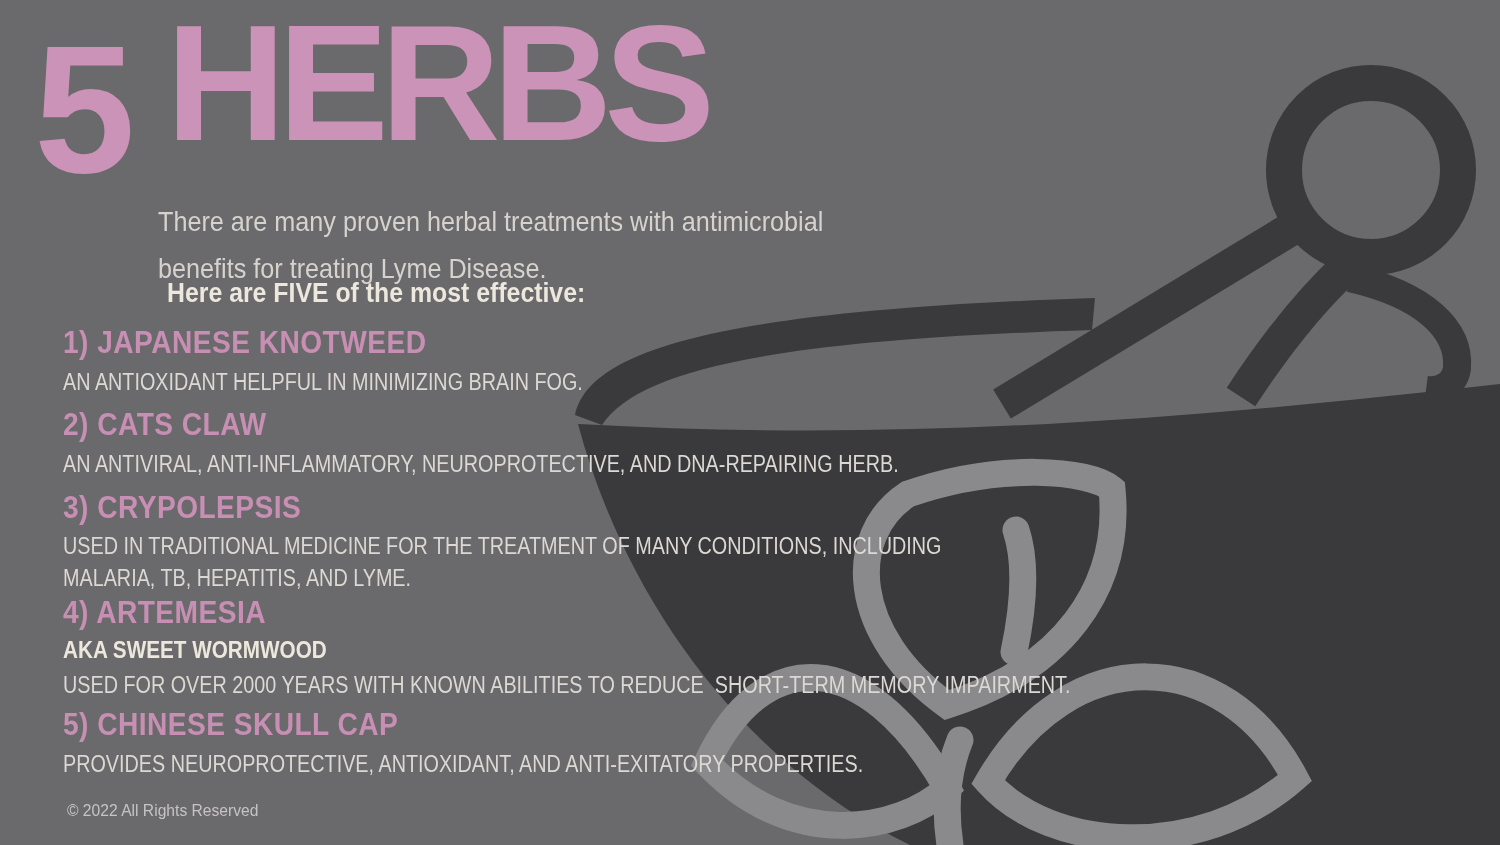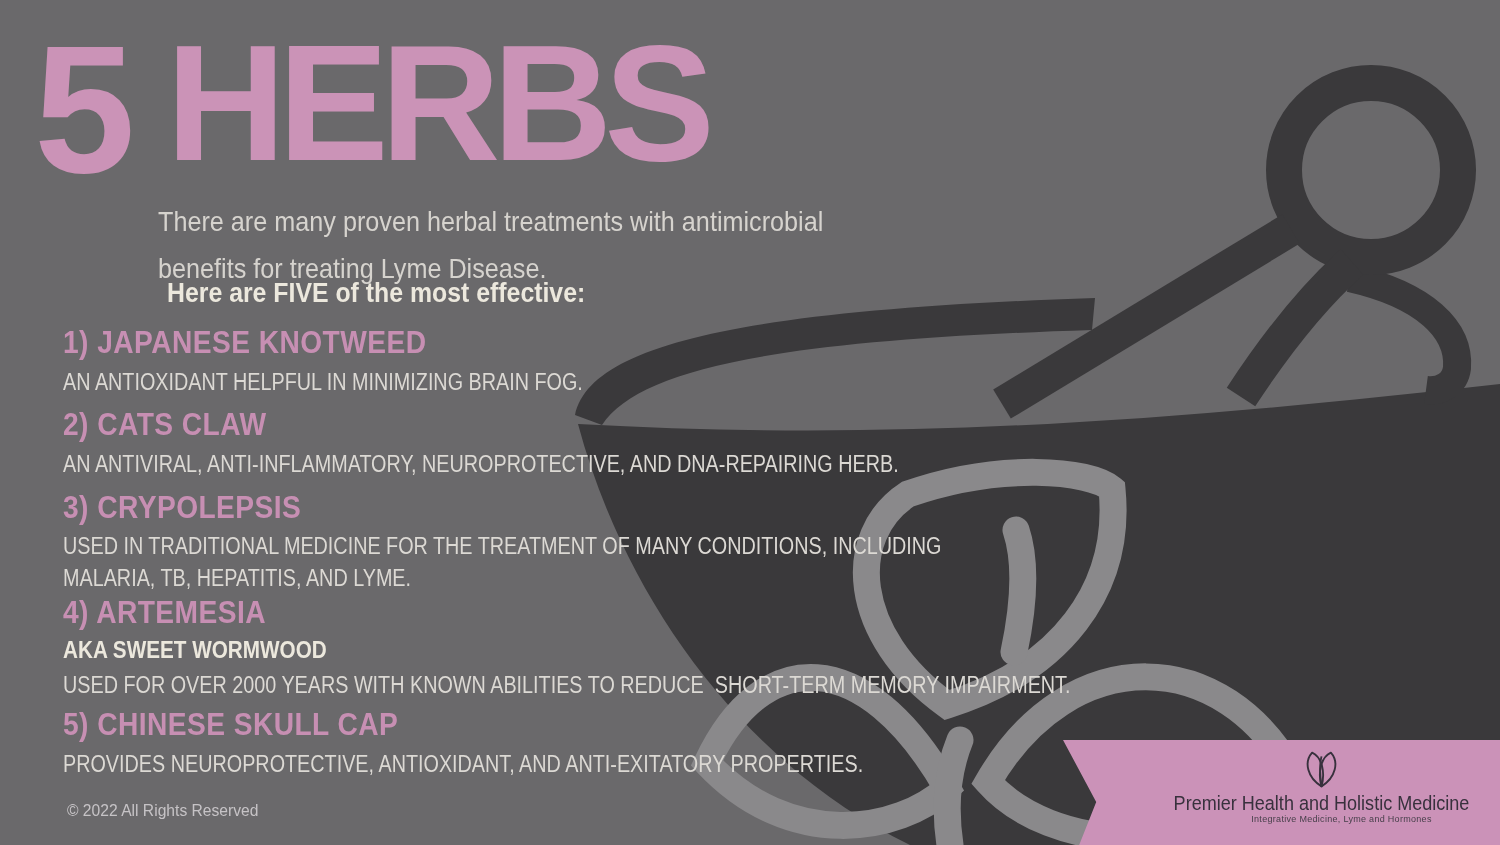--- a/index.html
+++ b/index.html
@@ -9,21 +9,21 @@
     margin:0 auto;
   }
   .abs{position:absolute;}
   
   .big-number{
     left:34px;top:18px;font-size:182px;line-height:1;font-weight:bold;
     color:#cb93b7;letter-spacing:-4px;
   }
   .big-title{
     left:166px;top:0px;font-size:166px;line-height:1;font-weight:bold;
-    color:#cb93b7;letter-spacing:-8px;margin-top:20px;
+    color:#cb93b7;letter-spacing:-8px;
   }
   .subtitle{
     left:145px;top:157px;font-size:34px;line-height:1;font-weight:bold;
     color:#e9e5da;letter-spacing:1.5px;white-space:nowrap;
   }
   .intro{
     left:158px;top:198px;font-size:28px;line-height:47px;color:#d6d3ce;
     white-space:pre-line;transform:scaleX(0.9);transform-origin:left top;
   }
   .lead{
@@ -115,27 +115,14 @@
 
   <div class="abs item-heading h4">4) ARTEMESIA</div>
   <div class="abs item-subheading sh4">AKA SWEET WORMWOOD</div>
   <div class="abs item-desc d4">USED FOR OVER 2000 YEARS WITH KNOWN ABILITIES TO REDUCE  SHORT-TERM MEMORY IMPAIRMENT.</div>
 
   <div class="abs item-heading h5">5) CHINESE SKULL CAP</div>
   <div class="abs item-desc d5">PROVIDES NEUROPROTECTIVE, ANTIOXIDANT, AND ANTI-EXITATORY PROPERTIES.</div>
 
   <div class="abs copyright">© 2022 All Rights Reserved</div>
 
-  <div class="abs banner">
-    <div class="banner-content">
-      <svg class="brand-logo" viewBox="0 0 48 48" aria-hidden="true">
-        <g fill="none" stroke="#38313d" stroke-width="2" stroke-linejoin="round">
-          <path d="M 24 42 C 9 33 5 16 14 6 C 25 11 28 28 24 42 Z"></path>
-          <path d="M 24 42 C 39 33 43 16 34 6 C 23 11 20 28 24 42 Z"></path>
-          <path d="M 24 42 C 22 28 22 18 24 10"></path>
-        </g>
-      </svg>
-      <div class="brand-name">Premier Health and Holistic Medicine</div>
-      <div class="brand-tagline">Integrative Medicine, Lyme and Hormones</div>
-    </div>
-  </div>
 
 </div>
 
 </body></html>

